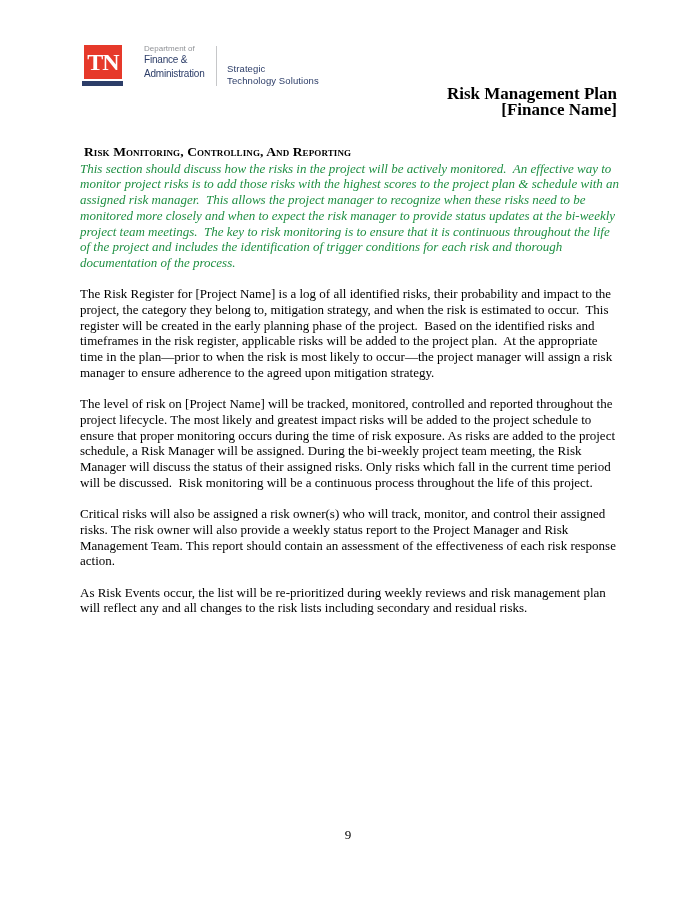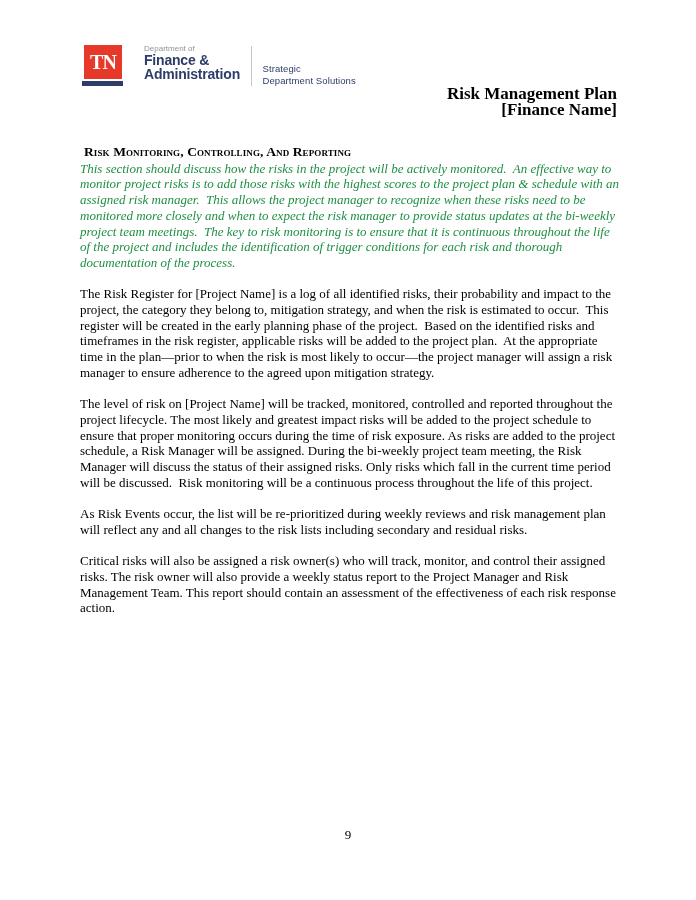--- a/index.html
+++ b/index.html
@@ -27,31 +27,31 @@
     position: absolute; left: 84px; top: 44px;
     display: flex; align-items: flex-start;
     font-family: "Liberation Sans", sans-serif;
   }
   .tn-mark { width: 41px; flex: 0 0 auto; }
   .tn-square {
     width: 38px; height: 34px; margin-top: 1px;
     background: var(--logo-red);
     color: #ffffff;
     font-family: "Liberation Serif", serif;
-    font-weight: bold; font-size: 20px; letter-spacing: -1px;
+    font-weight: bold; font-size: 24px; letter-spacing: -1px;
     display: flex; align-items: center; justify-content: center;
   }
   .tn-underline {
     width: 41px; height: 5px; margin-top: 2px; margin-left: -2px;
     background: var(--logo-navy);
   }
   .dept-text { margin-left: 19px; margin-top: 0; }
   .dept-of { font-size: 8px; line-height: 9px; color: var(--logo-gray); }
   .agency-line {
-    font-size: 14px; line-height: 14px; font-weight: bold;
+    font-size: 10px; line-height: 14px; font-weight: normal;
     color: var(--logo-navy); letter-spacing: -0.2px;
   }
   .logo-divider {
     width: 1.5px; height: 40px; margin: 2px 10px 0 11px;
     background: var(--divider-gray);
   }
   .division { margin-top: 19px; }
   .division-line {
     font-size: 9.5px; line-height: 12px; color: var(--logo-navy);
     letter-spacing: 0.1px;
@@ -97,35 +97,35 @@
       <div class="tn-underline"></div>
     </div>
     <div class="dept-text">
       <div class="dept-of">Department of</div>
       <div class="agency-line">Finance &amp;</div>
       <div class="agency-line">Administration</div>
     </div>
     <div class="logo-divider"></div>
     <div class="division">
       <div class="division-line">Strategic</div>
-      <div class="division-line">Department Solutions</div>
+      <div class="division-line">Technology Solutions</div>
     </div>
   </div>
 
   <div class="doc-title">
     <div>Risk Management Plan</div>
     <div>[Finance Name]</div>
   </div>
 
   <div class="content">
     <h2 class="section-heading">Risk Monitoring, Controlling, And Reporting</h2>
     <p class="para green">This section should discuss how the risks in the project will be actively monitored.  An effective way to monitor project risks is to add those risks with the highest scores to the project plan &amp; schedule with an assigned risk manager.  This allows the project manager to recognize when these risks need to be monitored more closely and when to expect the risk manager to provide status updates at the bi-weekly project team meetings.  The key to risk monitoring is to ensure that it is continuous throughout the life of the project and includes the identification of trigger conditions for each risk and thorough documentation of the process.</p>
     <p class="para">The Risk Register for [Project Name] is a log of all identified risks, their probability and impact to the project, the category they belong to, mitigation strategy, and when the risk is estimated to occur.  This register will be created in the early planning phase of the project.  Based on the identified risks and timeframes in the risk register, applicable risks will be added to the project plan.  At the appropriate time in the plan—prior to when the risk is most likely to occur—the project manager will assign a risk manager to ensure adherence to the agreed upon mitigation strategy.</p>
     <p class="para">The level of risk on [Project Name] will be tracked, monitored, controlled and reported throughout the project lifecycle. The most likely and greatest impact risks will be added to the project schedule to ensure that proper monitoring occurs during the time of risk exposure. As risks are added to the project schedule, a Risk Manager will be assigned. During the bi-weekly project team meeting, the Risk Manager will discuss the status of their assigned risks. Only risks which fall in the current time period will be discussed.  Risk monitoring will be a continuous process throughout the life of this project.</p>
+    <p class="para">Critical risks will also be assigned a risk owner(s) who will track, monitor, and control their assigned risks. The risk owner will also provide a weekly status report to the Project Manager and Risk Management Team. This report should contain an assessment of the effectiveness of each risk response action.</p>
     <p class="para">As Risk Events occur, the list will be re-prioritized during weekly reviews and risk management plan will reflect any and all changes to the risk lists including secondary and residual risks.</p>
-    <p class="para">Critical risks will also be assigned a risk owner(s) who will track, monitor, and control their assigned risks. The risk owner will also provide a weekly status report to the Project Manager and Risk Management Team. This report should contain an assessment of the effectiveness of each risk response action.</p>
   </div>
 
   <div class="footer">
     <span>9</span>
   </div>
 
 </div>
 
 </body></html>

